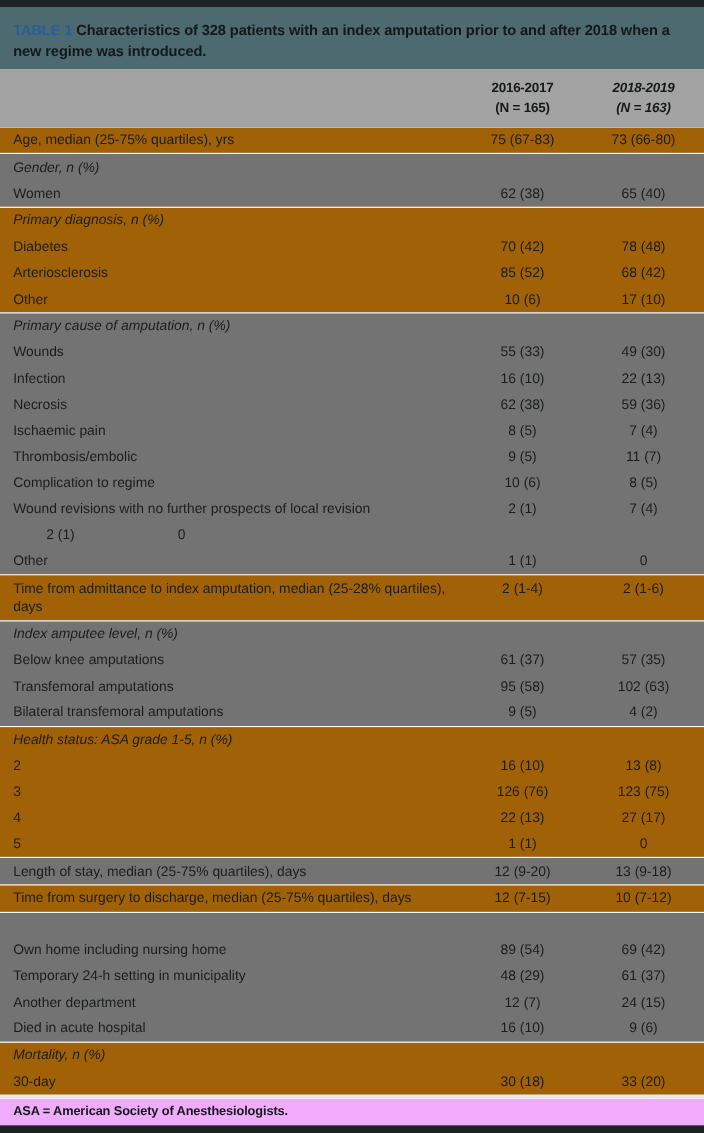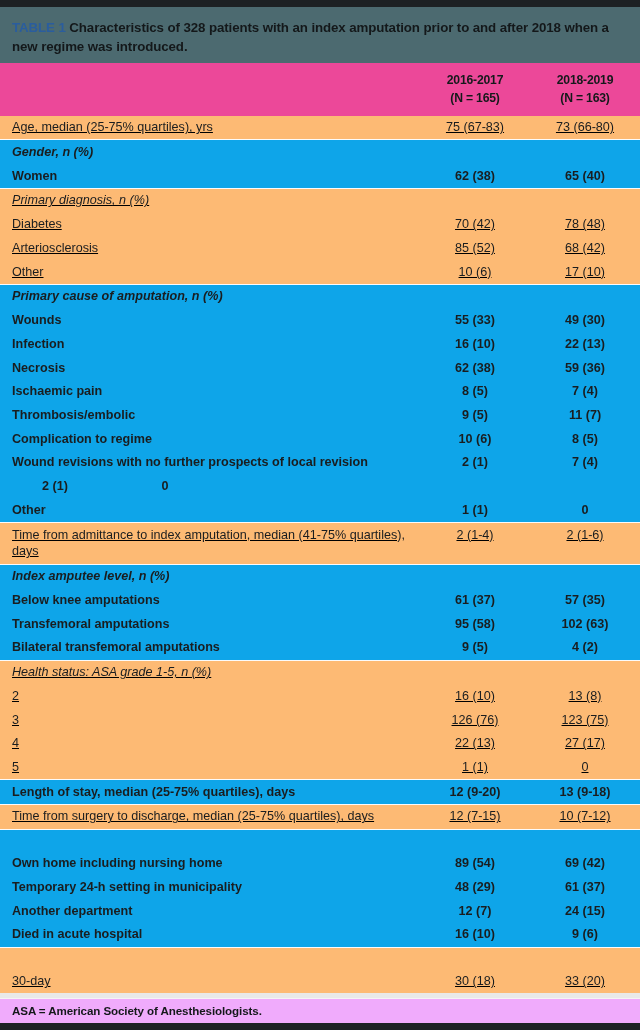--- a/index.html
+++ b/index.html
@@ -61,38 +61,38 @@
   .colhead-cell {
     width: 110px;
     flex: 0 0 110px;
     font-size: 12.2px;
     font-weight: bold;
     color: #15191b;
     line-height: 1.45;
     text-align: center;
     letter-spacing: -0.2px;
   }
-  .colhead-cell:last-child { width: 110px; flex: 0 0 110px; }
+  .colhead-cell:last-child { width: 110px; flex: 0 0 110px; font-style: italic; }
   .colhead-sub { display: block; }
 
   
   .table-body {
     flex: 1 1 auto;
     display: flex;
     flex-direction: column;
     background: #e9e9e9;
     overflow: hidden;
   }
 
   .band {
     border-top: 1px solid #fbfbfb;
   }
   .band:first-child { border-top: none; }
-  .band.shade-a { background: #fdba74; text-decoration: underline; }
-  .band.shade-b { background: #0ea5e9; font-weight: bold; }
+  .band.shade-a { background: #a16207; }
+  .band.shade-b { background: #737373; }
 
   .row {
     display: flex;
     align-items: flex-start;
     min-height: 22px;
   }
   .row-label {
     width: 420px;
     flex: 0 0 420px;
     box-sizing: border-box;
@@ -134,21 +134,21 @@
 <body>
 
 <div id="table-figure">
 
   <div class="edge-bar" style="background: rgb(29, 33, 36);"></div>
 
   <div class="caption-band" style="background: rgb(76, 106, 112);">
     <p class="caption-text"><span class="caption-label" style="color: rgb(42, 93, 158);">TABLE 1</span><span class="caption-body"> Characteristics of 328 patients with an index amputation prior to and after 2018 when a new regime was introduced.</span></p>
   </div>
 
-  <div class="colhead-row" style="background: #ec4899; justify-content: flex-end;">
+  <div class="colhead-row" style="background: #a3a3a3; justify-content: flex-end;">
     <div class="colhead-spacer"></div>
     <div class="colhead-cell">
       <span>2016-2017</span>
       <span class="colhead-sub">(N = 165)</span>
     </div>
     <div class="colhead-cell">
       <span>2018-2019</span>
       <span class="colhead-sub">(N = 163)</span>
     </div>
   </div>
@@ -241,21 +241,21 @@
           <div class="row-value">0</div>
         </div>
         <div class="row">
           <div class="row-label">Other</div>
           <div class="row-value">1 (1)</div>
           <div class="row-value">0</div>
         </div>
       </div>
       <div class="band shade-a">
         <div class="row">
-          <div class="row-label">Time from admittance to index amputation, median (41-75% quartiles), days</div>
+          <div class="row-label">Time from admittance to index amputation, median (25-28% quartiles), days</div>
           <div class="row-value">2 (1-4)</div>
           <div class="row-value">2 (1-6)</div>
         </div>
       </div>
       <div class="band shade-b">
         <div class="row">
           <div class="row-label section">Index amputee level, n (%)</div>
           <div class="row-value"></div>
           <div class="row-value"></div>
         </div>
@@ -337,20 +337,21 @@
           <div class="row-value">24 (15)</div>
         </div>
         <div class="row">
           <div class="row-label">Died in acute hospital</div>
           <div class="row-value">16 (10)</div>
           <div class="row-value">9 (6)</div>
         </div>
       </div>
       <div class="band shade-a">
         <div class="row">
+          <div class="row-label section">Mortality, n (%)</div>
           <div class="row-value"></div>
           <div class="row-value"></div>
         </div>
         <div class="row">
           <div class="row-label">30-day</div>
           <div class="row-value">30 (18)</div>
           <div class="row-value">33 (20)</div>
         </div>
       </div>
     </div>

